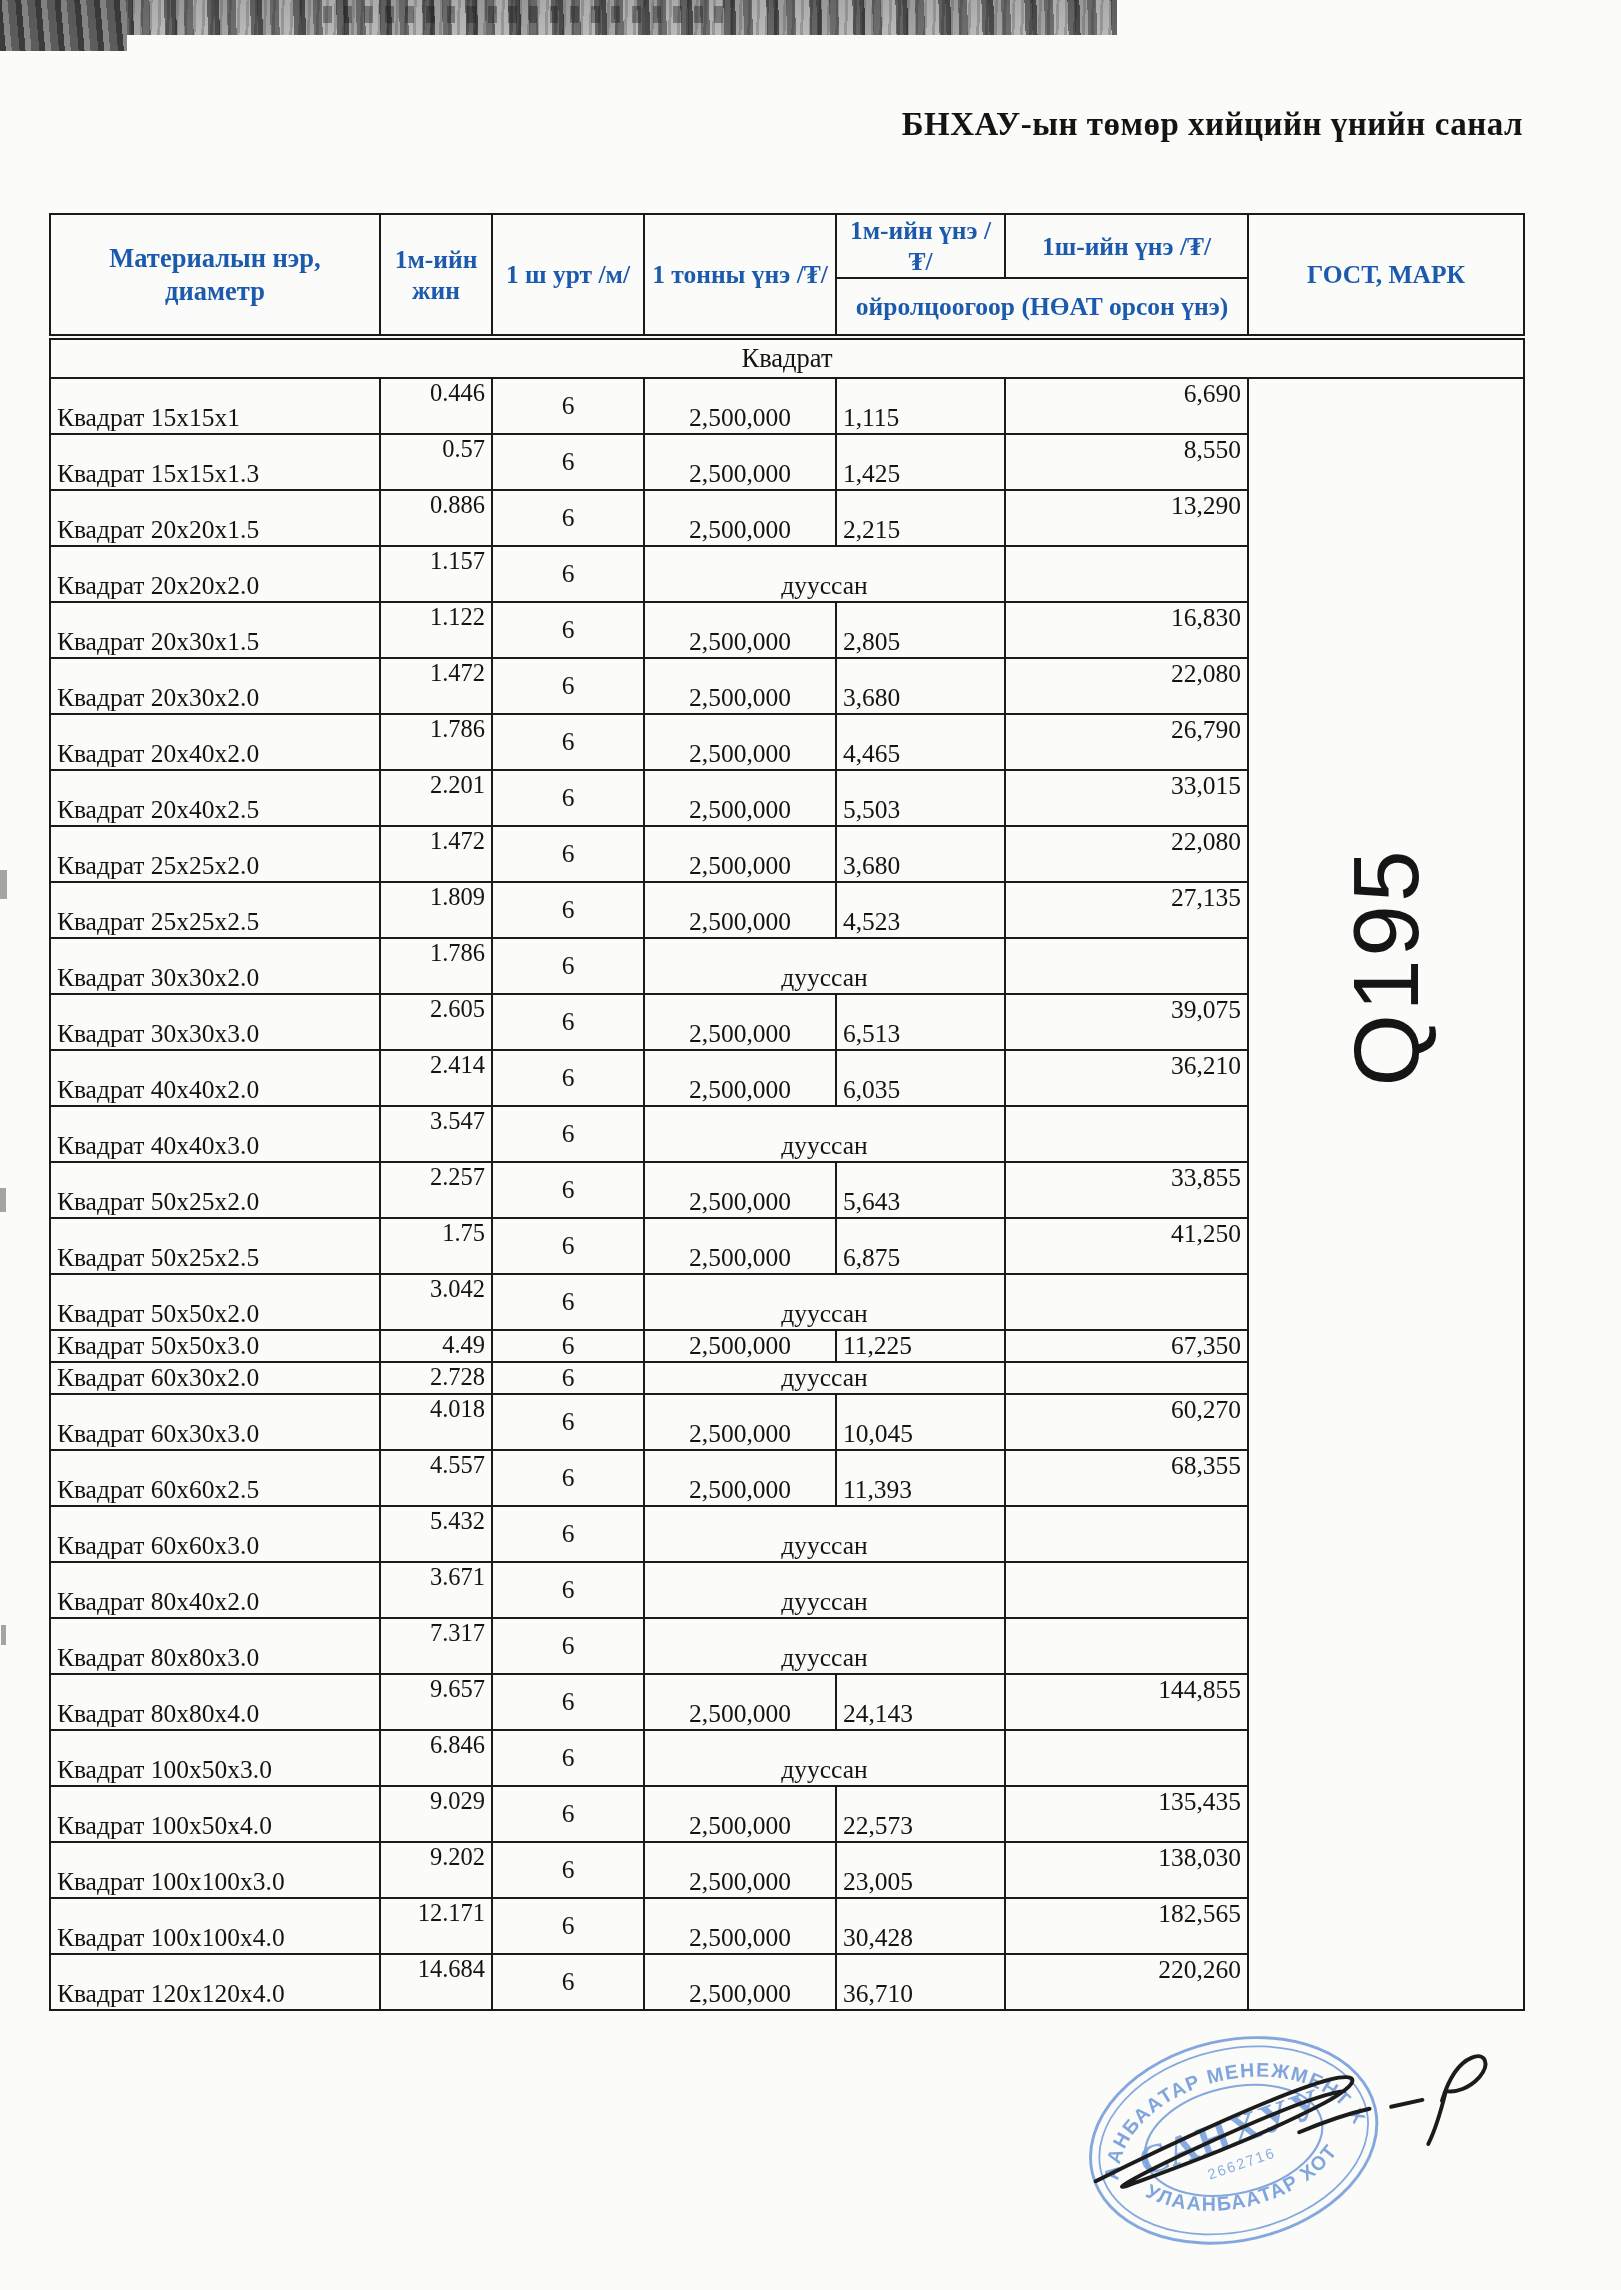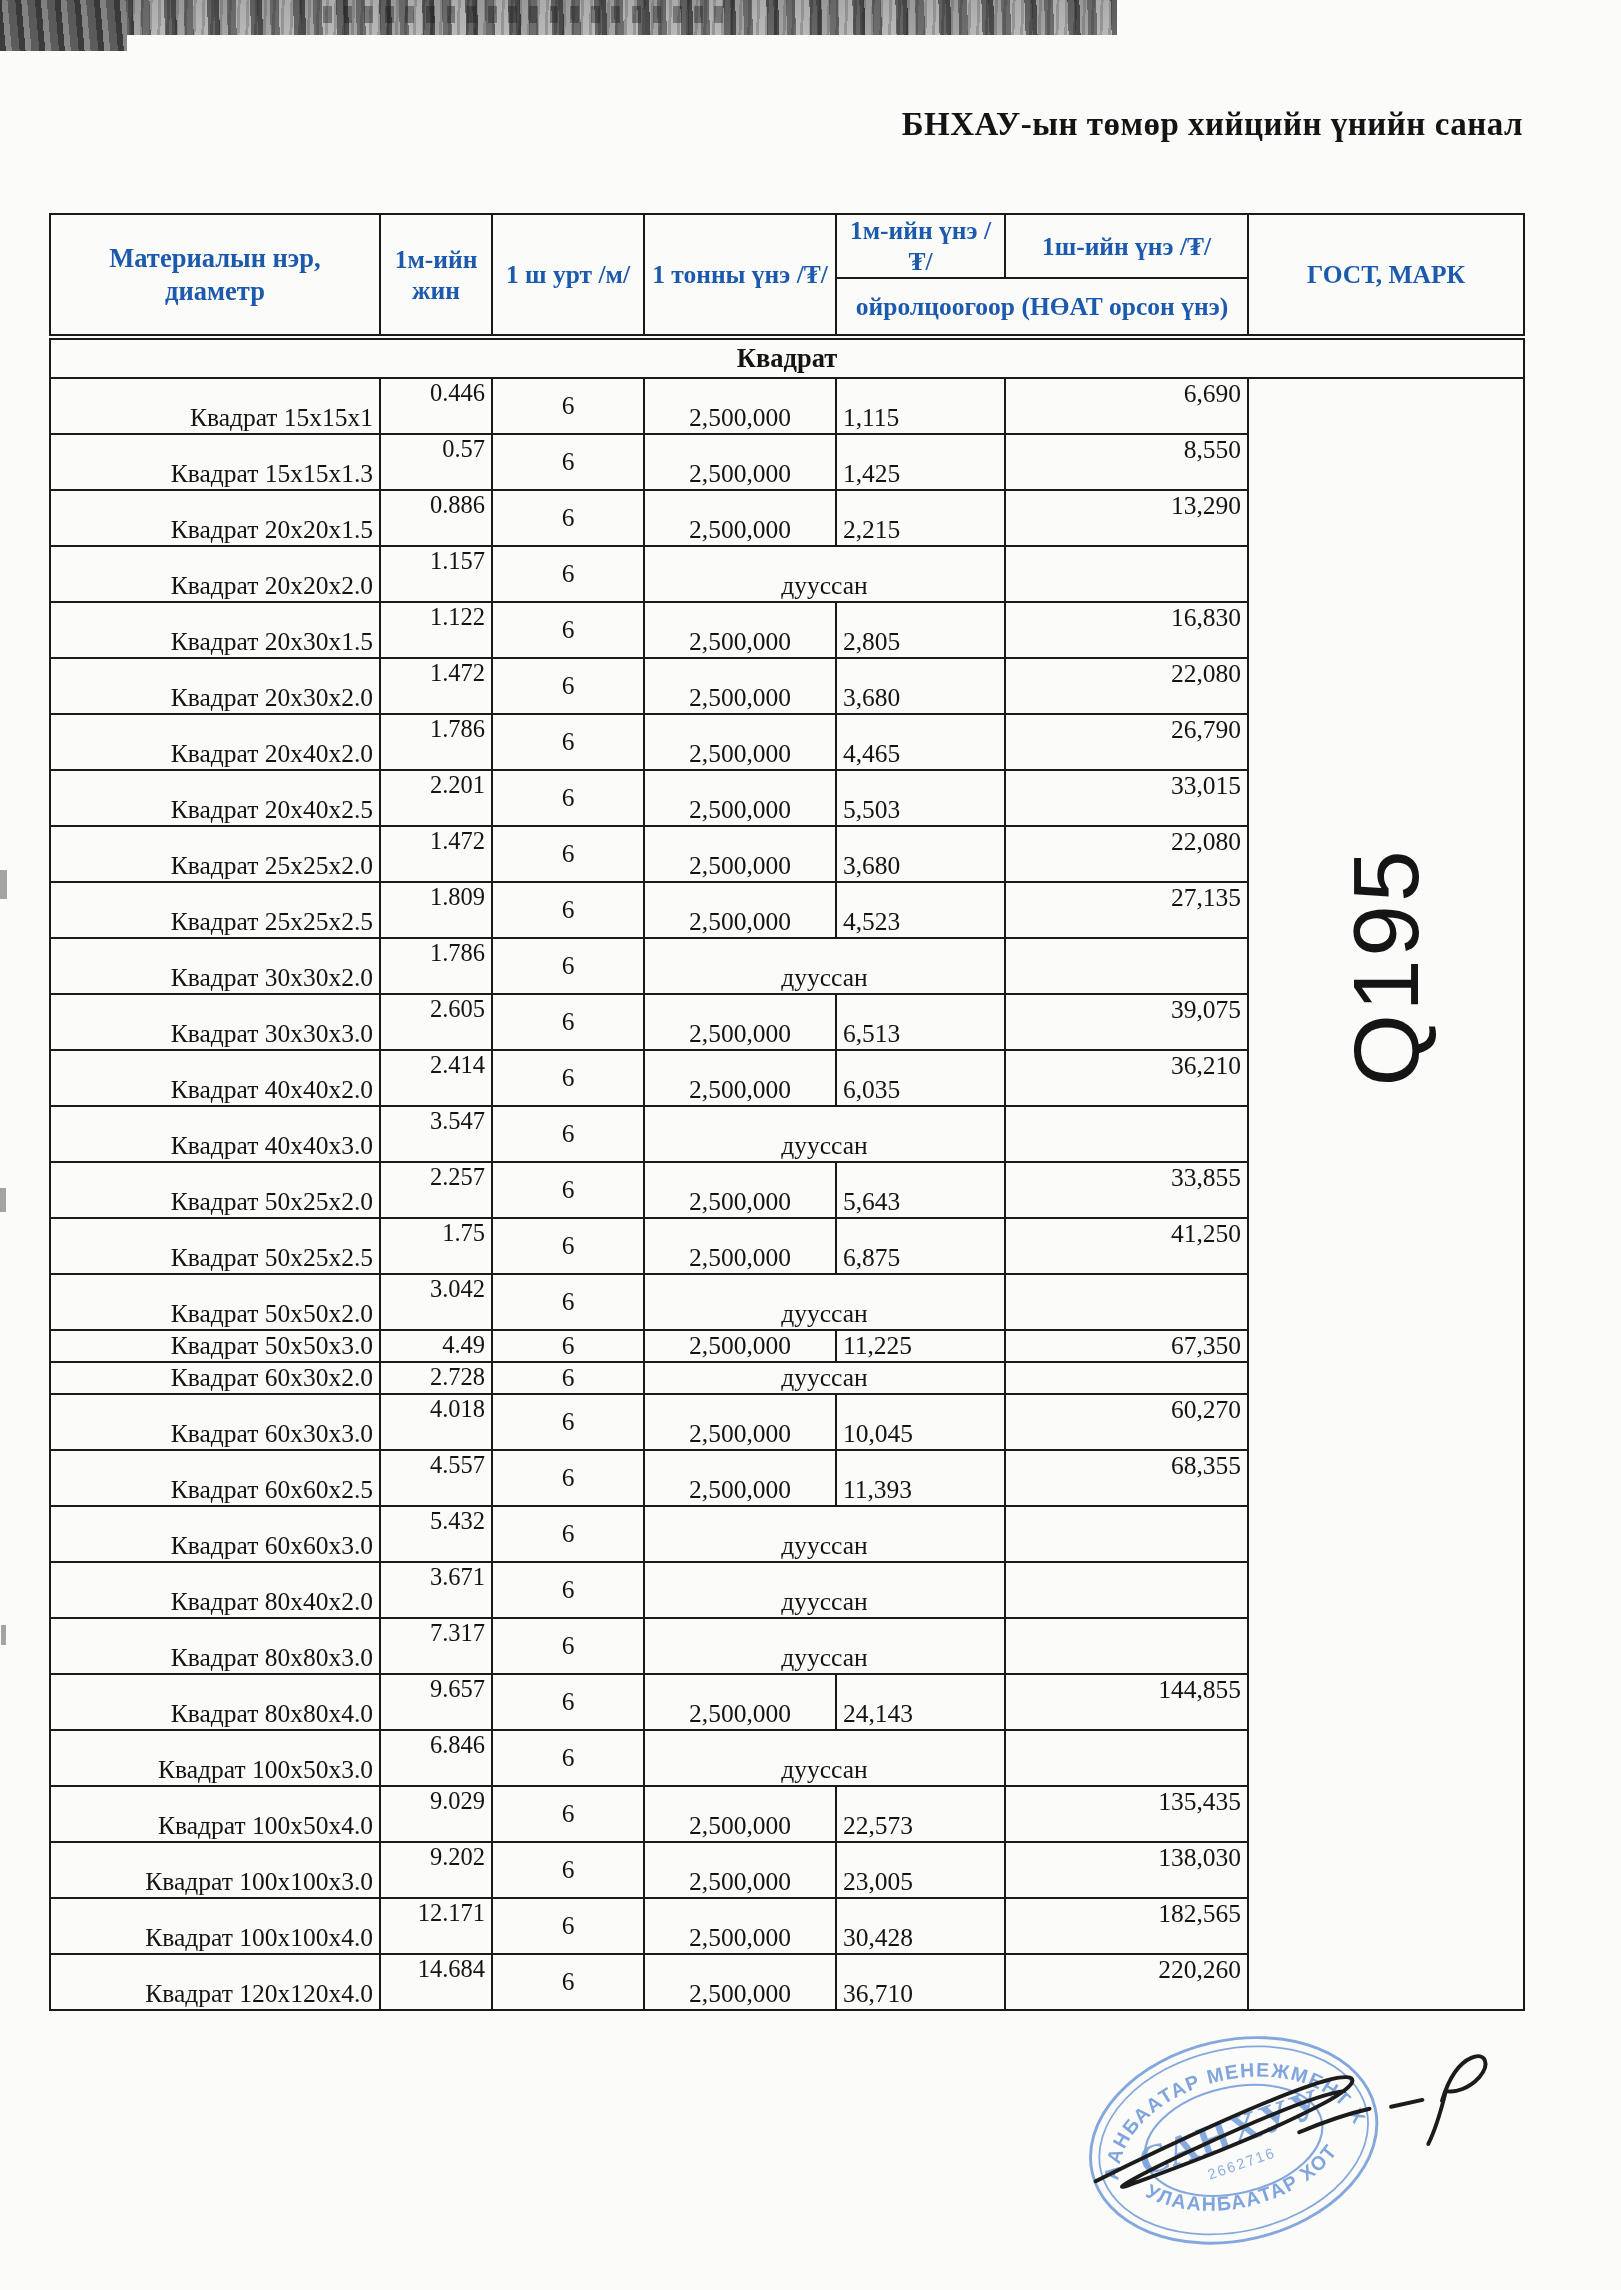--- a/index.html
+++ b/index.html
@@ -55,28 +55,28 @@
     overflow:hidden;
   }
   thead th{
     color:#1c5aae;font-weight:bold;font-size:25.5px;line-height:1.22;
     text-align:center;vertical-align:middle;
   }
   thead tr.hr1 th{height:61px;}
   thead tr.hr2 th{height:55px;}
   th.h-mat{font-size:26.5px;}
   tr.section-row td{
-    height:37px;text-align:center;font-weight:bold;font-size:26.5px;
+    height:37px;text-align:center;font-weight:normal;font-size:26.5px;
     border-top:6.9px double #1a1a1a;border-bottom:2.9px solid #1a1a1a;
     vertical-align:middle;color:#141414;
   }
   tbody tr.data-row{height:56px;}
   tbody tr.row-short{height:32px;}
   tbody td{font-size:25.5px;color:#141414;}
-  td.c-name{text-align:right;vertical-align:bottom;padding:2px 7.8px 6.9px 9.8px;}
+  td.c-name{text-align:left;vertical-align:bottom;padding:2px 7.8px 6.9px 9.8px;border-radius:27px;}
   td.c-w{text-align:right;vertical-align:top;padding-top:2px;font-size:24.5px;}
   td.c-len{text-align:center;vertical-align:middle;}
   td.c-ton{text-align:center;vertical-align:bottom;padding-bottom:6.9px;margin-top:9px;}
   td.c-pm{text-align:left;vertical-align:bottom;padding-bottom:6.9px;}
   td.c-pc{text-align:right;vertical-align:top;padding:2px 11.8px 0 0;}
   td.c-sold{text-align:center;vertical-align:bottom;padding-bottom:8.8px;}
   td.c-gost{position:relative;vertical-align:top;}
   .gost-mark{
     position:absolute;top:588px;left:50%;
     transform:translate(-50%,-50%) rotate(-90deg);

